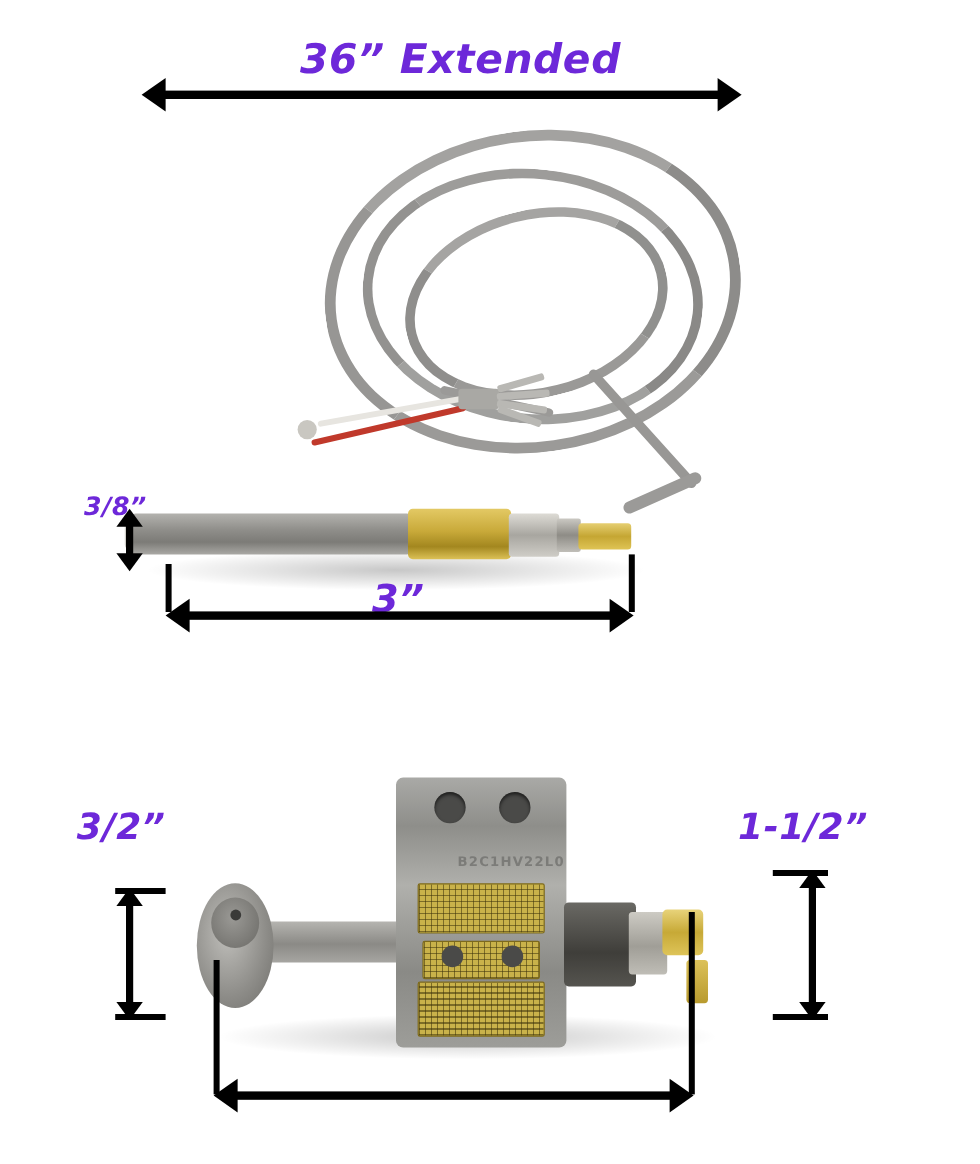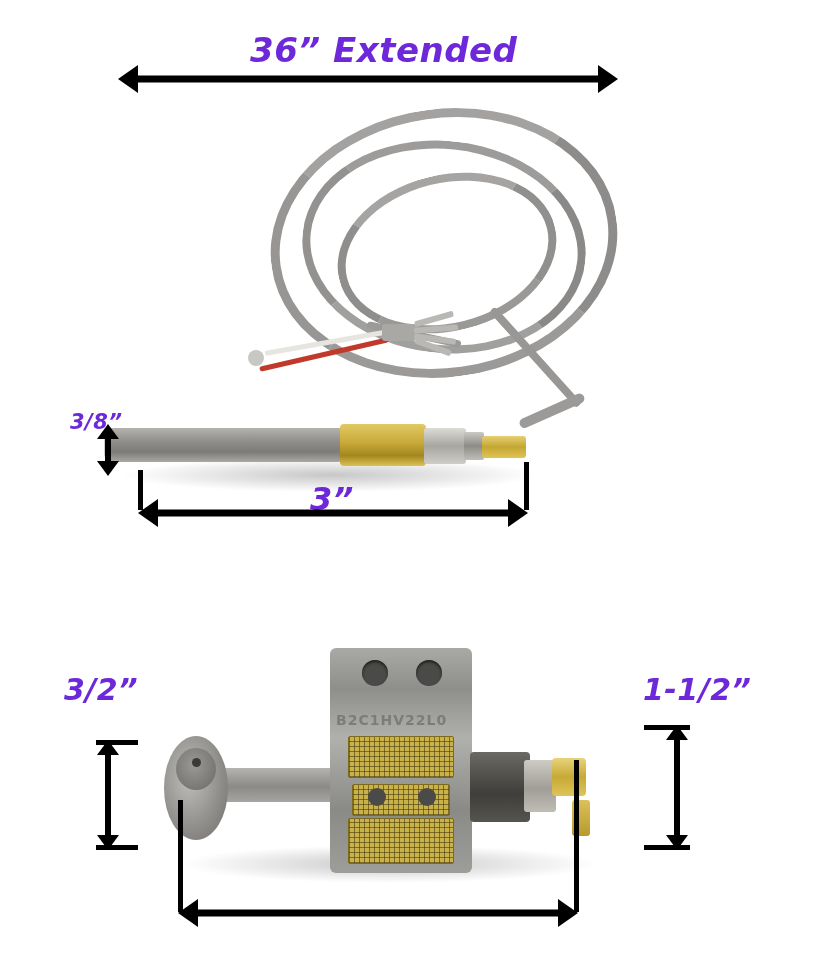--- a/index.html
+++ b/index.html
@@ -26,21 +26,21 @@
     font-style: italic;
     color: #6d28d9;
     white-space: nowrap;
     letter-spacing: 0.5px;
     text-align: center;
   }
   .lbl-36 { left: 250px; top: 30px; font-size: 34px; }
   .lbl-38 { left: 70px; top: 378px; font-size: 21px; margin-top: 32px; }
   .lbl-3  { left: 310px; top: 480px; font-size: 32px; }
   .lbl-34 { left: 64px; top: 672px; font-size: 30px; }
-  .lbl-112{ left: 615px; top: 672px; font-size: 30px; margin-left: 28px; }
+  .lbl-112{ left: 615px; top: 672px; font-size: 30px; }
   .lbl-258{ left: 325px; top: 880px; font-size: 32px; }
 
   
   .harrow, .varrow { position: absolute; }
   .harrow .bar {
     position: absolute;
     left: 14px; right: 14px;
     top: 50%;
     height: 7px;
     transform: translateY(-50%);
@@ -212,23 +212,23 @@
     left: 362px; top: 660px; width: 26px; height: 26px;
     background: #4a4a48; border-radius: 50%;
     box-shadow: inset 0 2px 3px rgba(0,0,0,0.6);
   }
   #pilot-hole-2 {
     left: 416px; top: 660px; width: 26px; height: 26px;
     background: #4a4a48; border-radius: 50%;
     box-shadow: inset 0 2px 3px rgba(0,0,0,0.6);
   }
   #pilot-stamp {
-    left: 336px; top: 712px; width: 120px; height: 16px;
-    color: #6f6f6c; font-size: 14px; font-weight: bold;
-    letter-spacing: 1px; opacity: 0.75;
+    left: 366px; top: 712px; width: 120px; height: 16px;
+    color: #6f6f6c; font-size: 11px; font-weight: bold;
+    letter-spacing: 1px; opacity: 0.75; text-align: center;
   }
   .screen {
     position: absolute;
     background-color: #c9b24a;
     background-image:
       repeating-linear-gradient(0deg, rgba(60,50,10,0.55) 0 1px, transparent 1px 5px),
       repeating-linear-gradient(90deg, rgba(60,50,10,0.55) 0 1px, transparent 1px 5px);
     border: 1px solid #7d6a1c;
     border-radius: 2px;
   }

